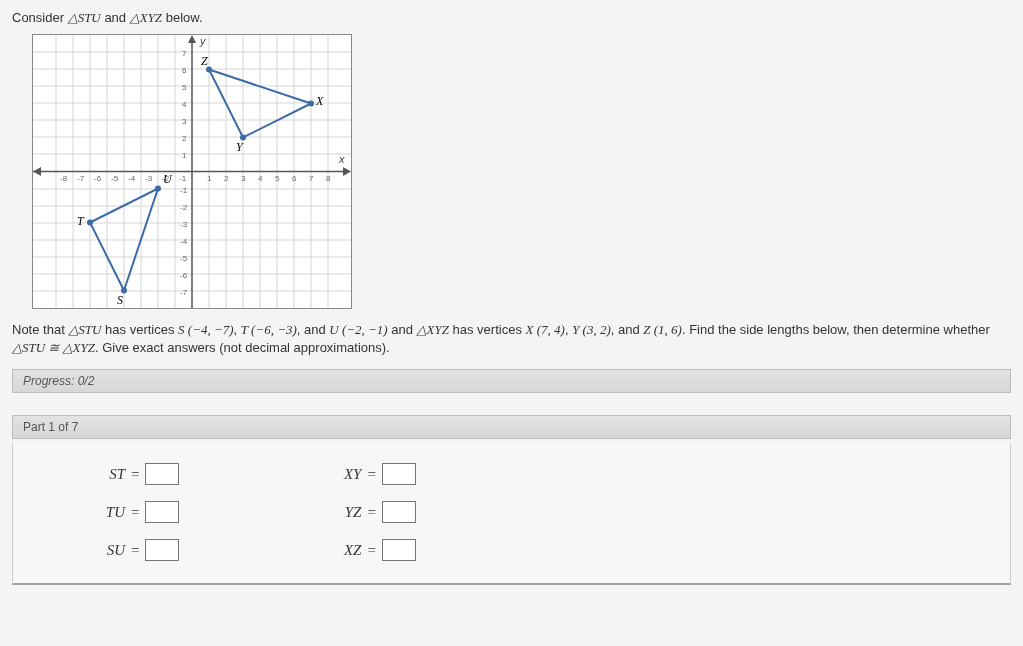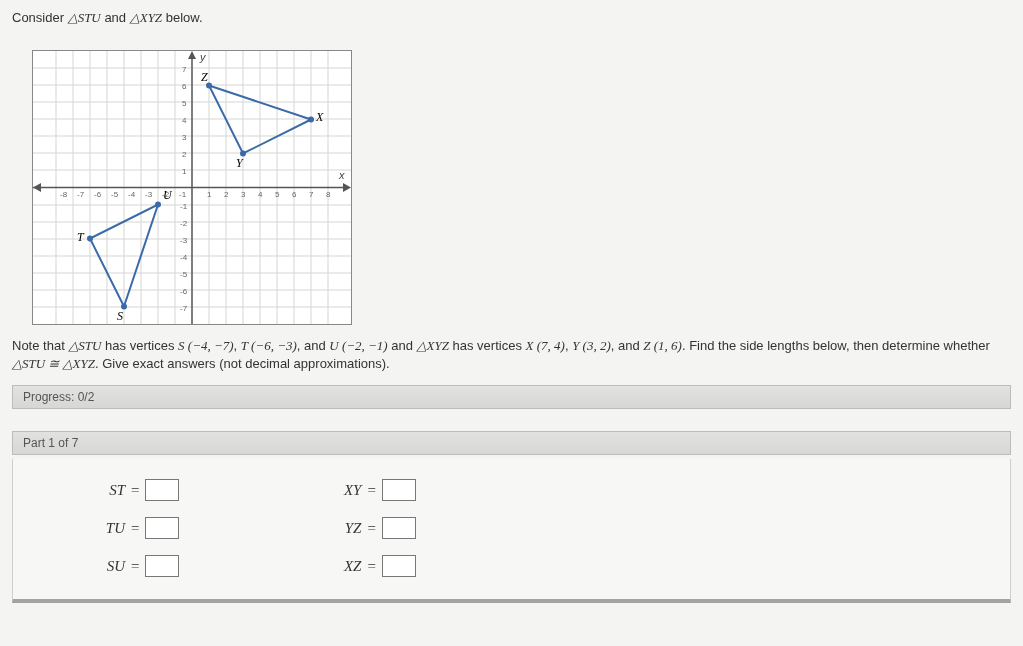--- a/index.html
+++ b/index.html
@@ -5,21 +5,21 @@
   * { box-sizing: border-box; }
   body {
     margin: 0;
     padding: 10px 12px;
     font-family: Arial, Helvetica, sans-serif;
     font-size: 13px;
     color: #333;
     background: #f4f4f2;
     width: 1023px;
   }
-  .prompt-line { margin-bottom: 24px; }
+  .prompt-line { margin-bottom: 8px; }
   .graph-wrap {
     border: 1px solid #888;
     width: 320px;
     height: 275px;
     background: #fff;
     margin-left: 20px;
     margin-bottom: 12px;
     position: relative;
   }
   .graph-wrap svg { display:block; }
@@ -28,26 +28,26 @@
     width: 100%;
     background: linear-gradient(#e2e2e0,#d7d7d5);
     border: 1px solid #bcbcb8;
     padding: 4px 10px;
     font-size: 12px;
     color: #555;
     margin-bottom: 4px;
   }
   .bar.progress { position:relative; overflow:hidden; }
   .bar .fill { position:absolute; left:0; top:0; bottom:0; width:0%; background:#c6c6c4; z-index:0;}
-  .bar span.label { position:relative; z-index:1;}
+  .bar span.label { position:relative; z-index:1;font-style:italic;}
   .part-body {
     background: #f7f7f5;
     border-left:1px solid #cfcfca;
     border-right:1px solid #cfcfca;
-    border-bottom:4px solid #a3a3a3;
+    border-bottom:2px solid #a3a3a3;
     padding: 20px 30px 22px 70px;
     display:flex;
     gap: 140px;
   }
   .col { display:flex; flex-direction:column; gap:16px; }
   .eq-row { display:flex; align-items:center; font-style: italic; font-family: 'Times New Roman', serif; font-size:15px;}
   .eq-label { min-width: 42px; text-align:right; }
   .eq-eq { margin: 0 6px; }
   .eq-input {
     width: 34px; height: 22px;

